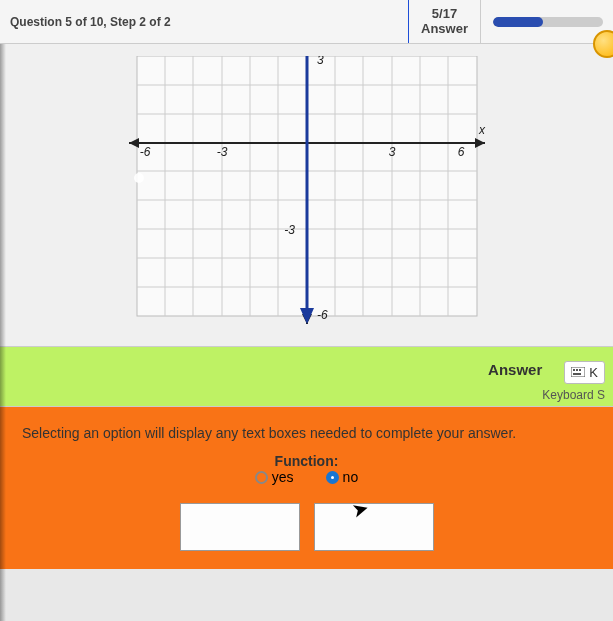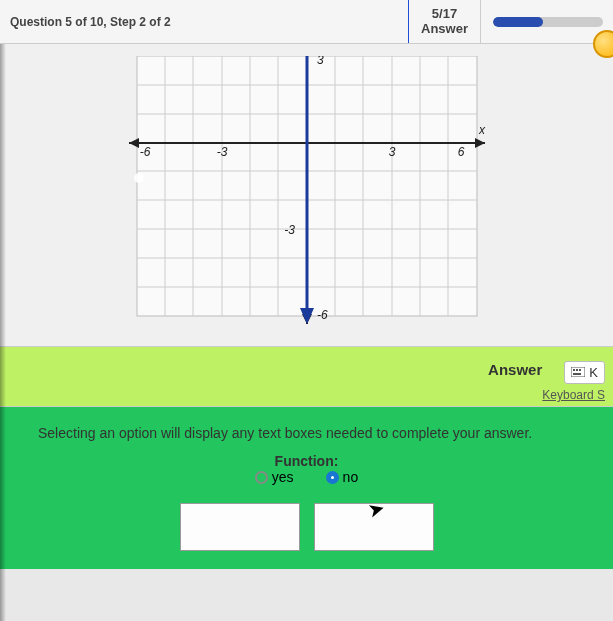--- a/index.html
+++ b/index.html
@@ -94,25 +94,24 @@
       padding: 3px 6px;
       border-radius: 3px;
       font-size: 13px;
       color: #333;
       cursor: pointer;
     }
     .kb-sub {
       font-size: 12px;
       color: #555;
       margin-top: 4px;
-      text-decoration: underline;
     }
     .lower {
-      background: #22c55e;
-      padding: 18px 38px;
+      background: #f97316;
+      padding: 18px 22px;
     }
     .instruction {
       font-size: 14px;
       color: #333;
       margin-bottom: 12px;
     }
     .fn-label {
       text-align: center;
       font-weight: 700;
       font-size: 14px;

